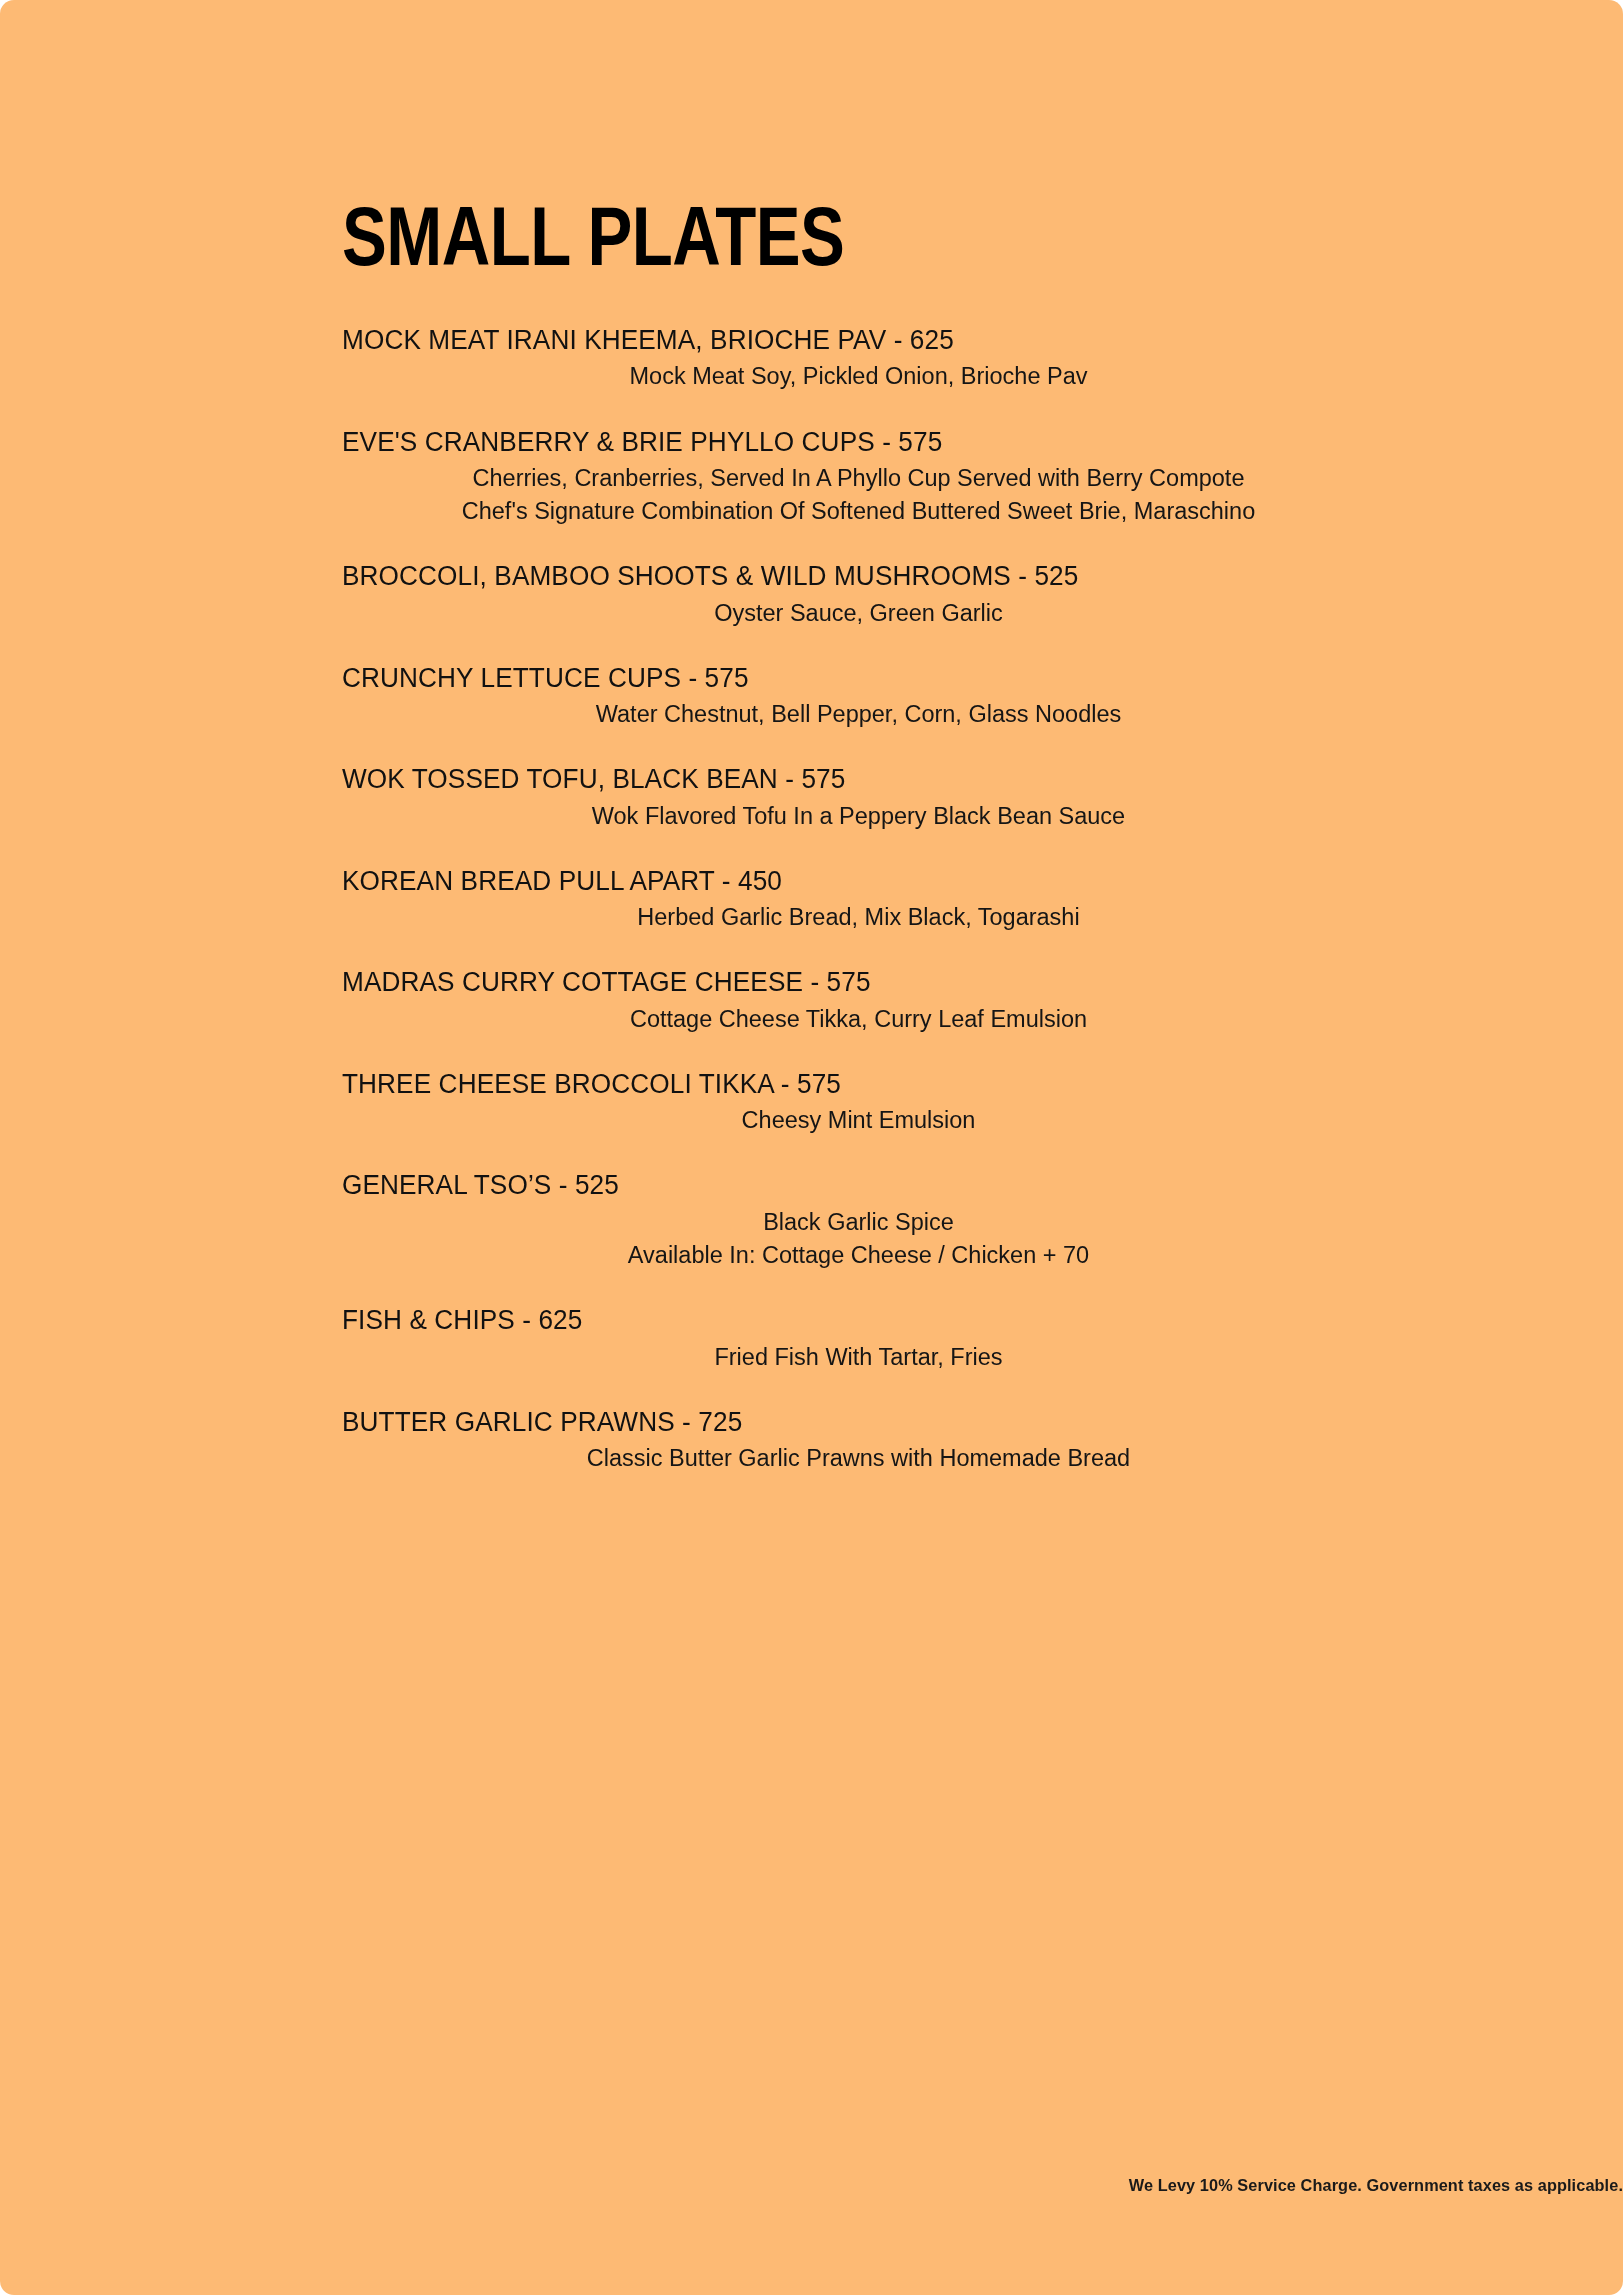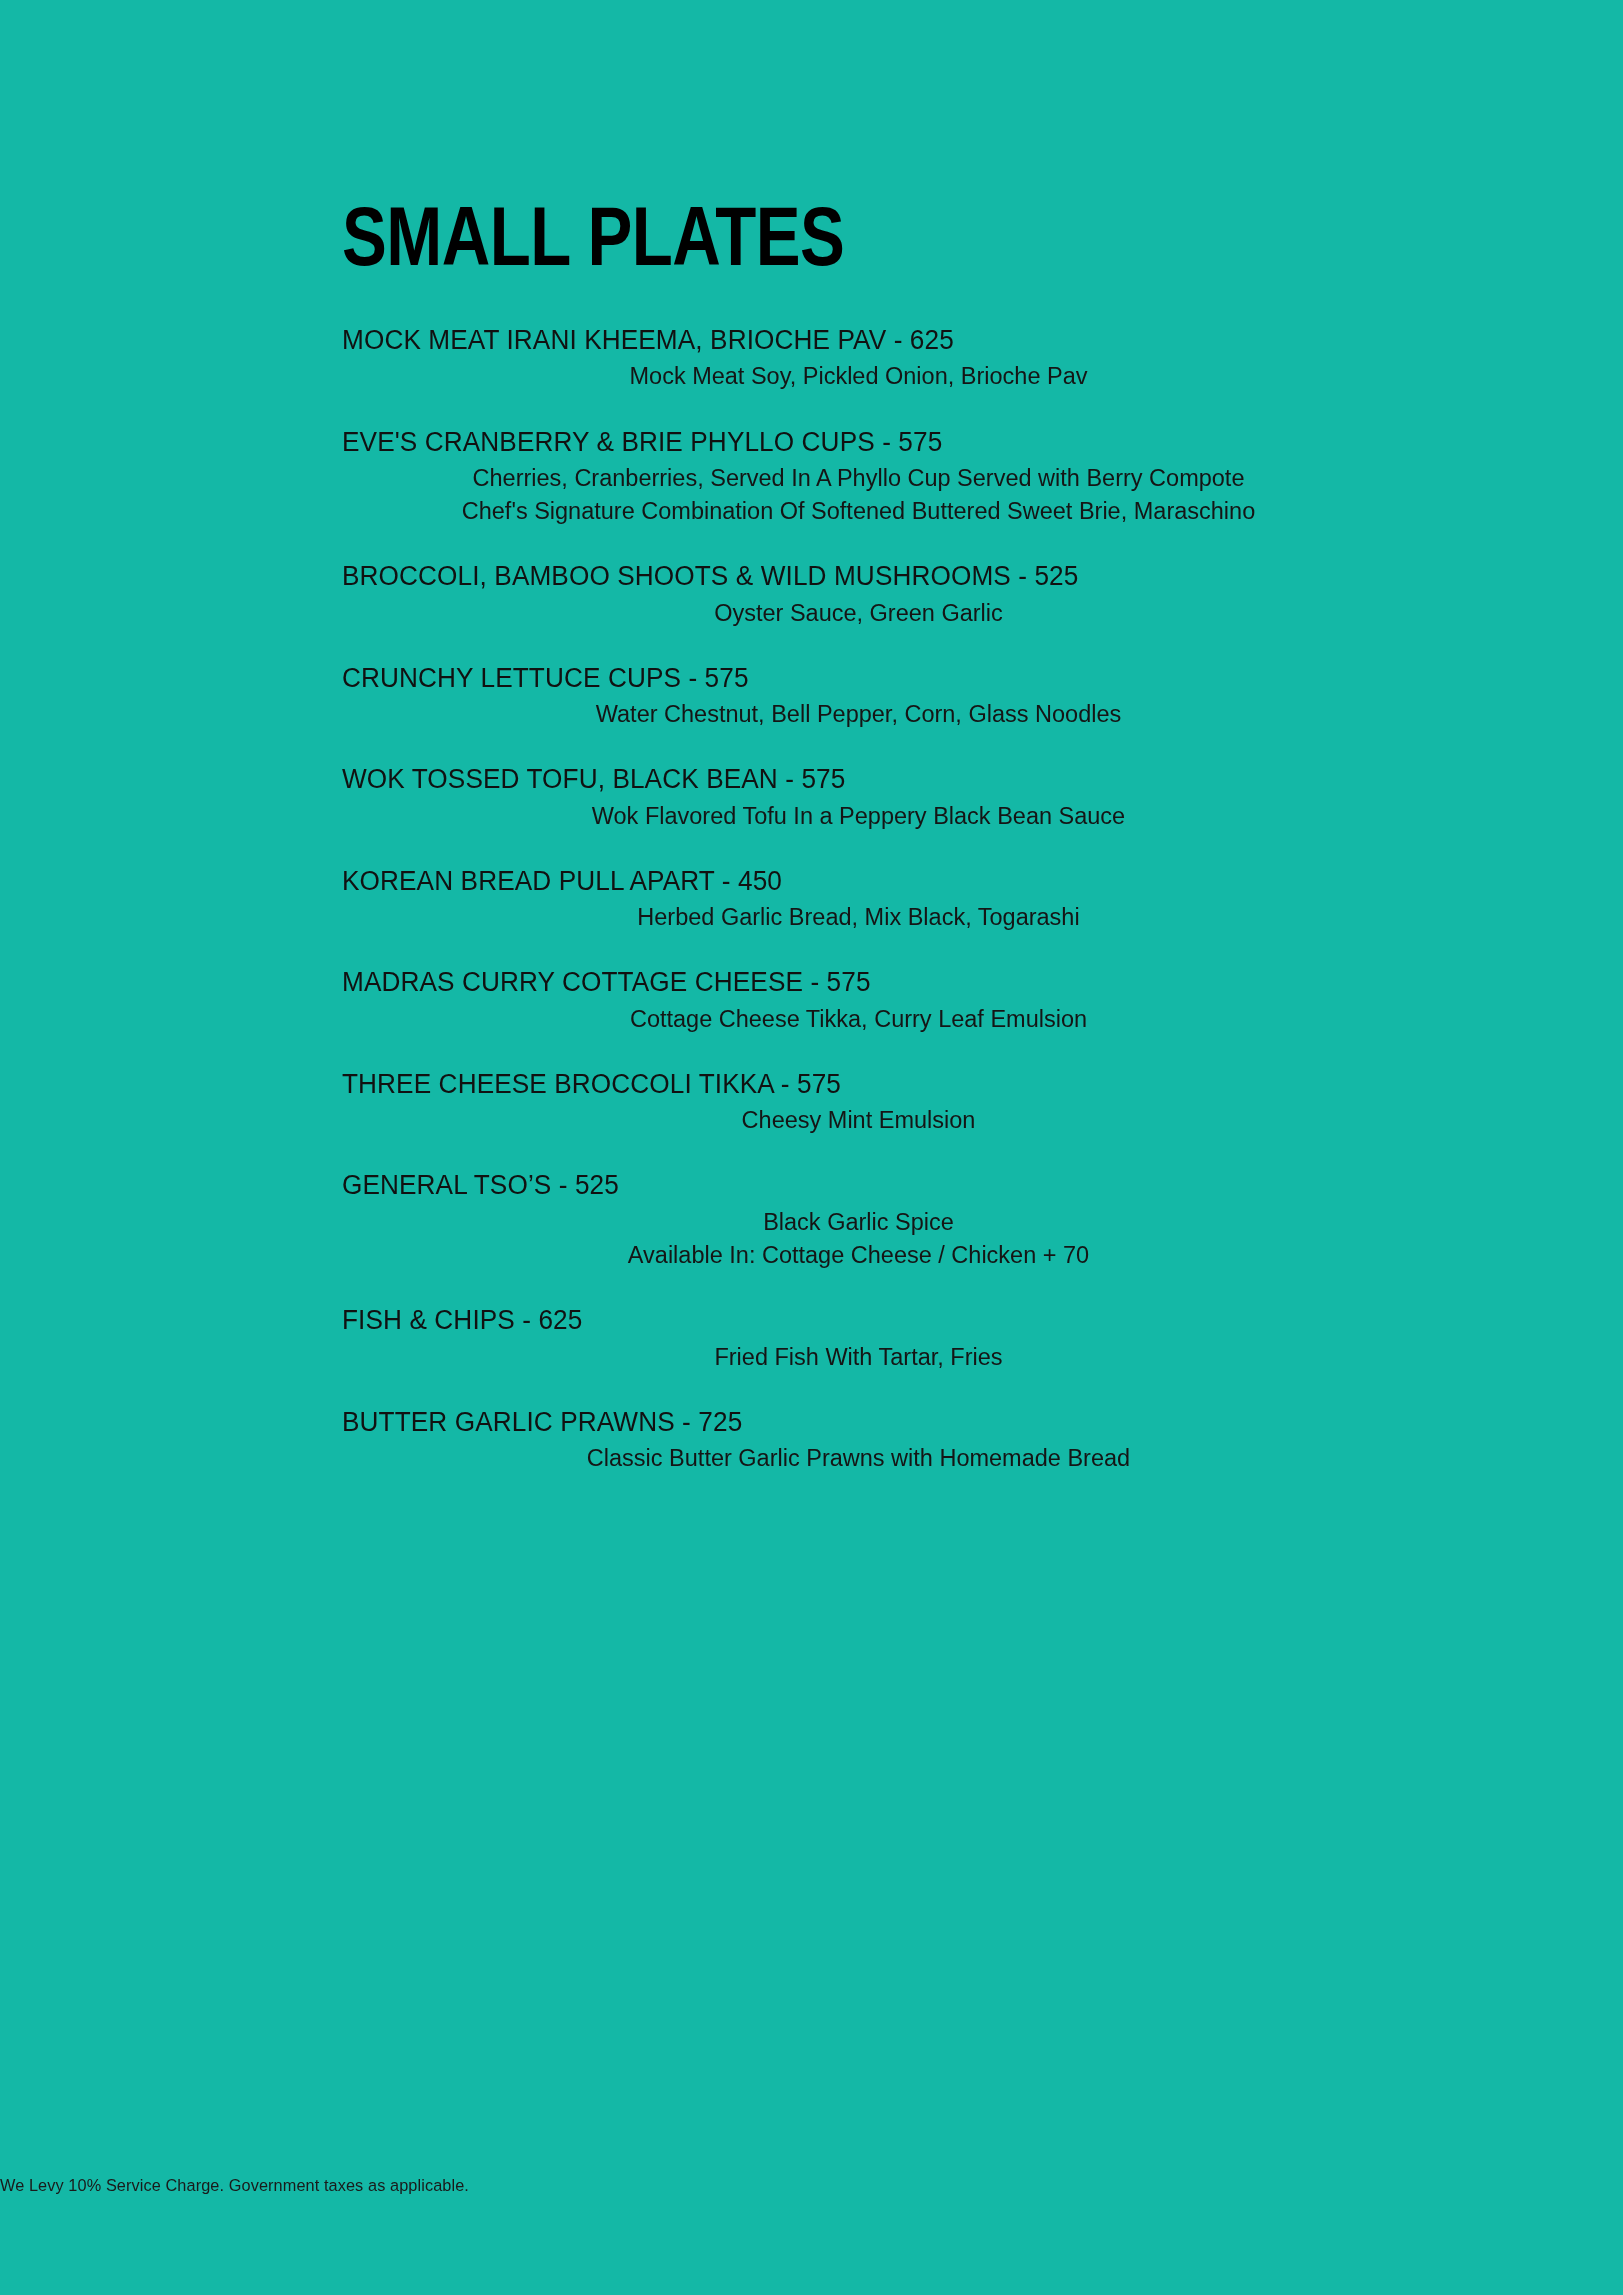--- a/index.html
+++ b/index.html
@@ -12,23 +12,24 @@
     height: 2295px;
     position: relative;
     font-family: "Liberation Sans", sans-serif;
     color: #111111;
     -webkit-font-smoothing: antialiased;
   }
 
   .page {
     position: absolute;
     inset: 0;
-    background: #14b8a6;
+    background: #fdba74;
     box-sizing: border-box;
     padding: 16px;
+    border-radius: 14px;
   }
 
   .content {
     position: absolute;
     left: 342px;
     top: 194px;
     width: 1046px;
   }
 
   .menu-title {
@@ -77,24 +78,24 @@
 
   .desc-line {
     white-space: nowrap;
   }
 
   .footer-note {
     position: absolute;
     left: 0;
     right: 0;
     top: 2176px;
-    text-align: left;
+    text-align: right;
     font-family: "Liberation Sans", sans-serif;
     font-size: 16.3px;
-    font-weight: 400;
+    font-weight: 700;
     color: #1a1a1a;
     letter-spacing: 0.1px;
   }
 </style>
 </head>
 <body>
 
 <div class="page">
 
   <div class="content">

